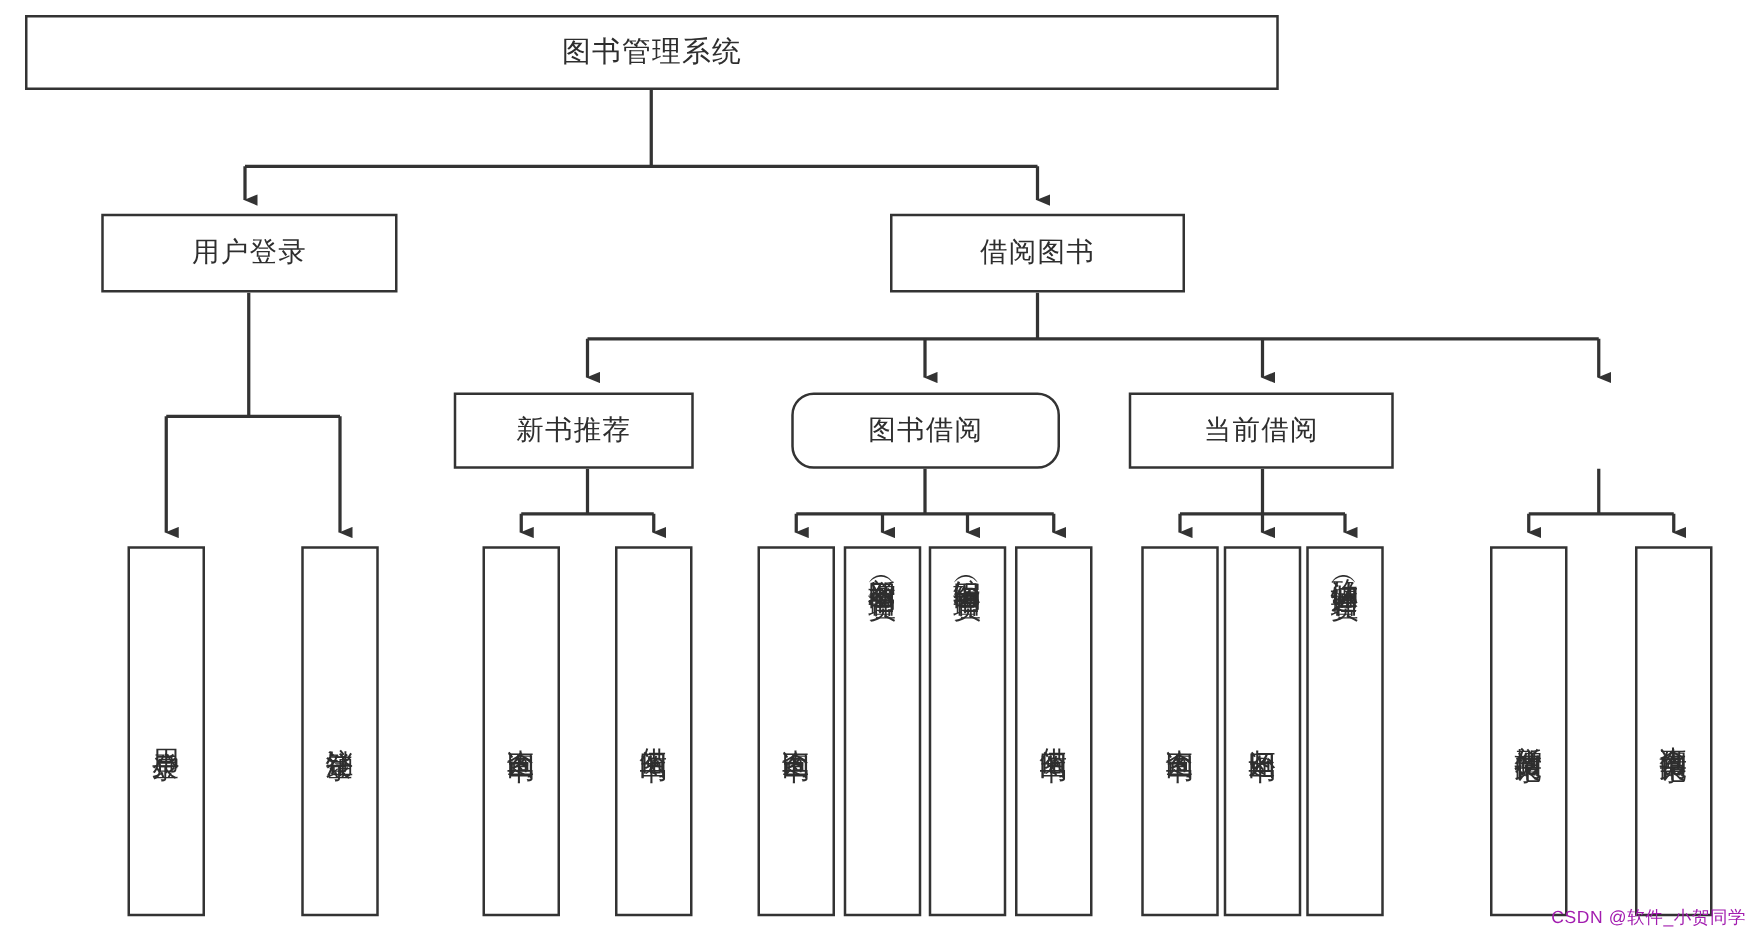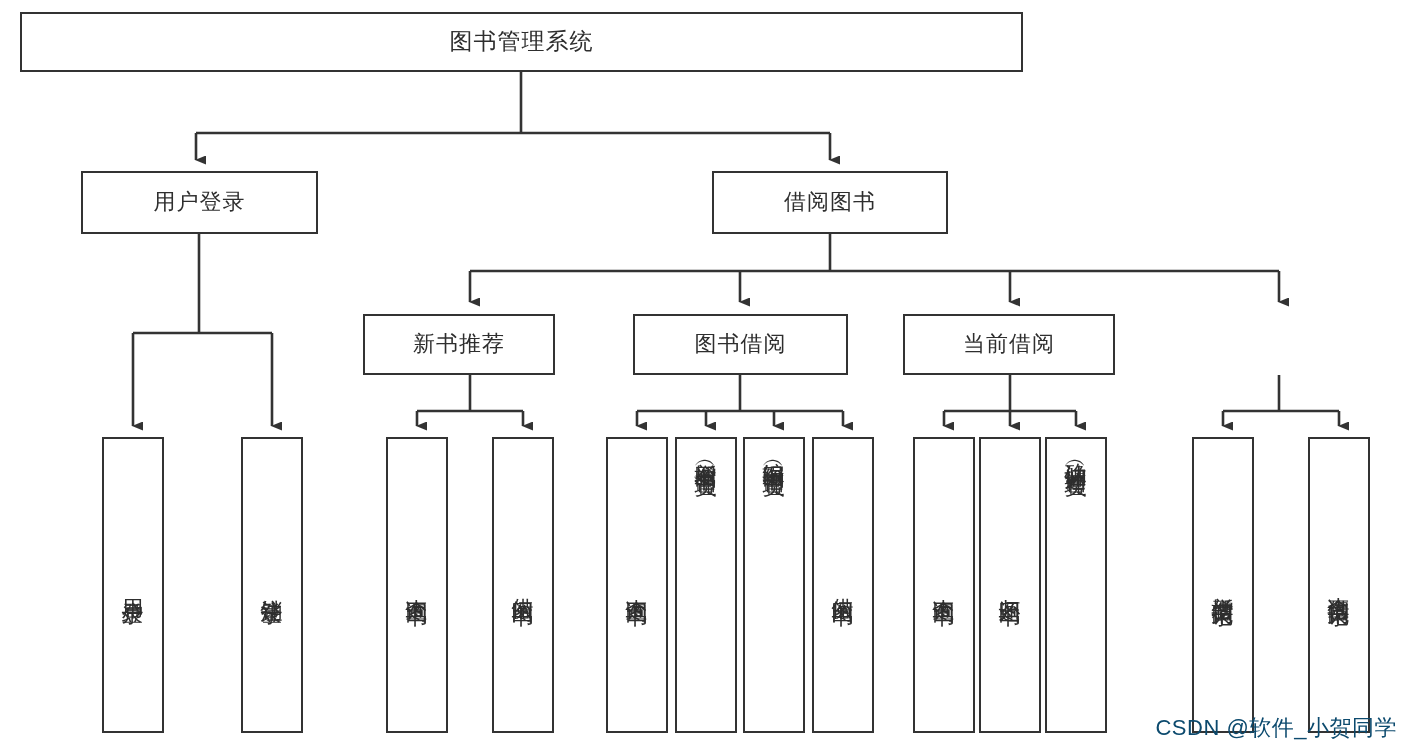--- a/index.html
+++ b/index.html
@@ -62,22 +62,22 @@
     margin-bottom: auto;
   }
   .leaf.center {
     align-items: center;
     padding-top: 0;
   }
   #watermark {
     position: absolute;
     right: 8px;
     bottom: 4px;
-    font-size: 22px;
-    color: #0c4a6e;
+    font-size: 14px;
+    color: #a21caf;
     letter-spacing: 0.5px;
     white-space: nowrap;
   }
 </style>
 </head>
 <body>
 
 <div id="canvas">
 
   <svg id="wires" viewBox="0 0 1405 747" xmlns="http://www.w3.org/2000/svg">
@@ -138,21 +138,21 @@
   <div class="node horiz" style="left:81px; top:171px; width:237px; height:63px;">
     <span>用户登录</span>
   </div>
   <div class="node horiz" style="left:712px; top:171px; width:236px; height:63px;">
     <span>借阅图书</span>
   </div>
 
   <div class="node horiz" style="left:363px; top:314px; width:192px; height:61px;">
     <span>新书推荐</span>
   </div>
-  <div class="node horiz" style="left:633px; top:314px; width:215px; height:61px;">
+  <div class="node horiz" style="left:633px; top:314px; width:215px; height:61px;border-radius:18px;">
     <span>图书借阅</span>
   </div>
   <div class="node horiz" style="left:903px; top:314px; width:212px; height:61px;">
     <span>当前借阅</span>
   </div>
 
   <div class="node leaf center" style="left:102px; top:437px; width:62px; height:296px;">
     <span class="vtext">用户登录</span>
   </div>
   <div class="node leaf center" style="left:241px; top:437px; width:62px; height:296px;">

